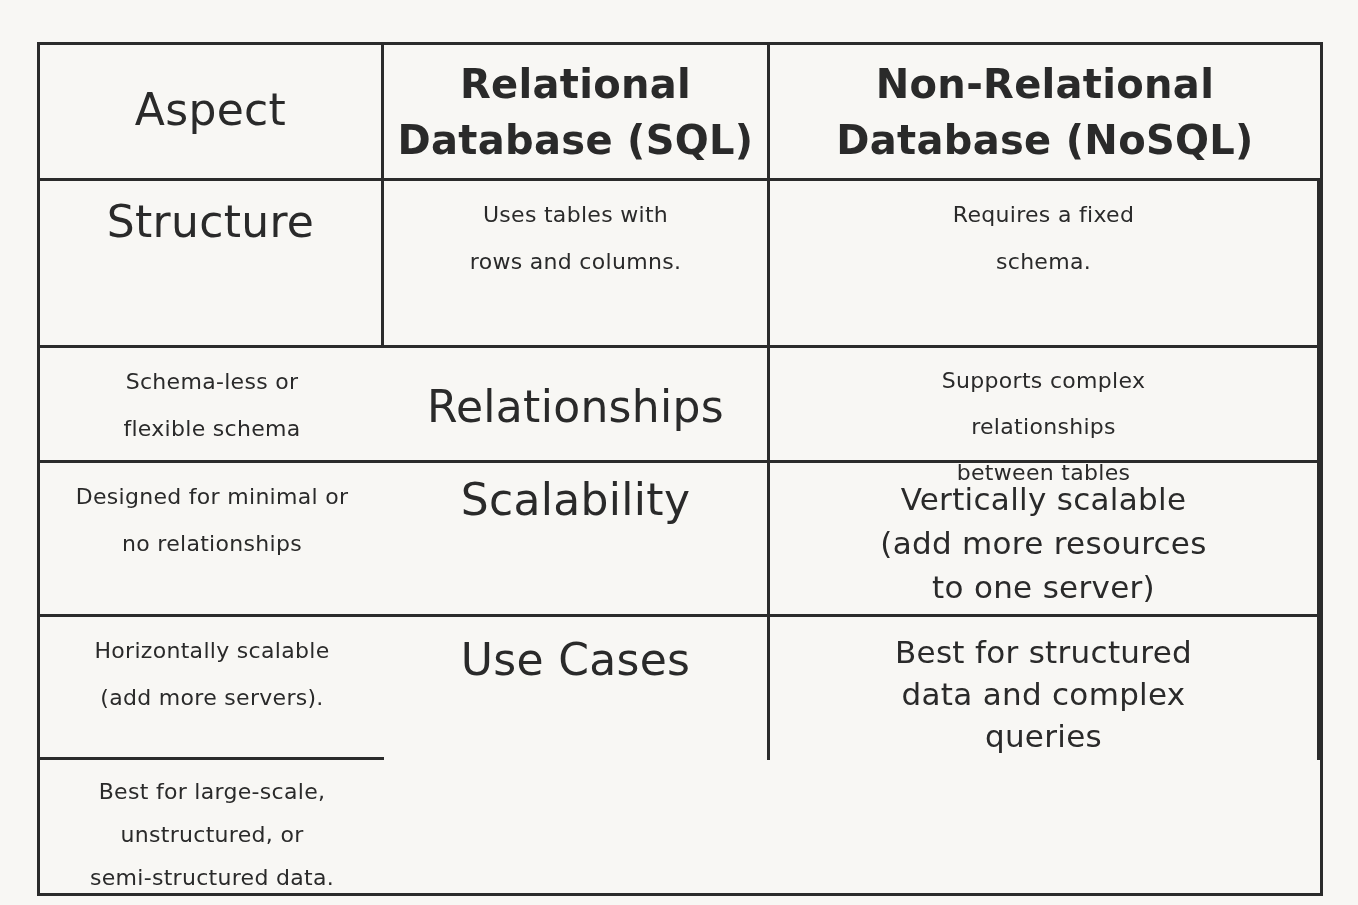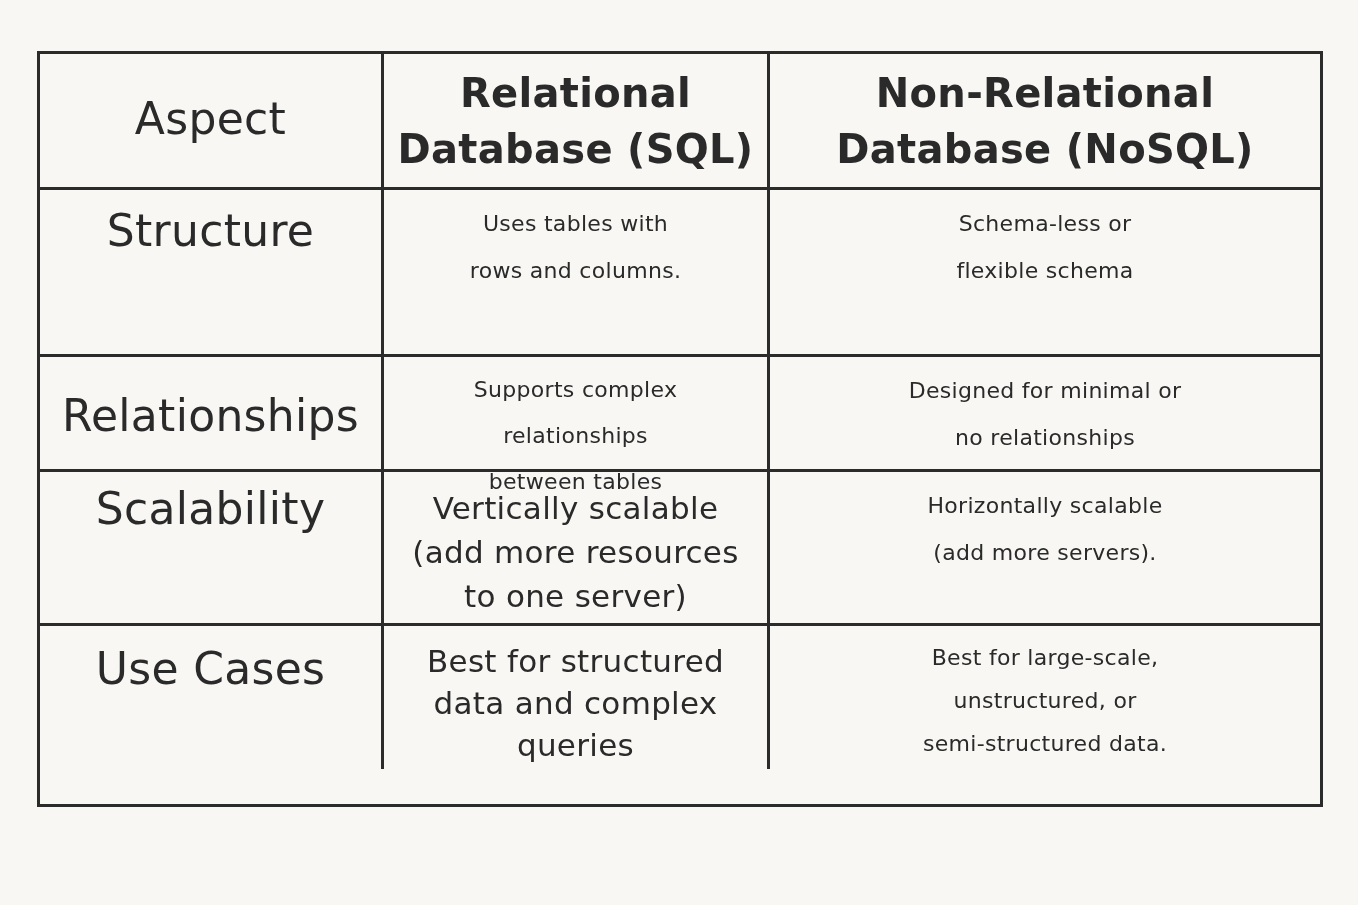--- a/index.html
+++ b/index.html
@@ -7,27 +7,26 @@
       width: 1358px; height: 905px;
       background: #f8f7f4;
       position: relative;
       overflow: hidden;
       font-family: "DejaVu Sans", sans-serif;
       color: #2a2a2a;
     }
     .tbl {
       position: absolute;
       left: 37px; top: 42px;
-      width: 1286px; height: 756px;
+      width: 1286px; height: 854px;
       border: 3px solid #2b2b2b;
       box-sizing: border-box;
       display: grid;
       grid-template-columns: 344px 386px 1fr;
       grid-template-rows: 136px 167px 115px 154px 143px 1fr;
-      margin-top: 9px;
     }
     .cell {
       border-right: 3px solid #2b2b2b;
       border-bottom: 3px solid #2b2b2b;
       box-sizing: border-box;
       display: flex;
       justify-content: center;
       text-align: center;
       padding: 4px 6px;
       white-space: pre-line;
@@ -48,20 +47,22 @@
   <div class="cell aspect hdr">Aspect</div>
   <div class="cell head">Relational
 Database (SQL)</div>
   <div class="cell head lastcol">Non-Relational
 Database (NoSQL)</div>
 
   <div class="cell aspect">Structure</div>
   <div class="cell val">Uses tables with
 rows and columns.</div>
 
+  <div class="cell val">Requires a fixed
+schema.</div>
   <div class="cell val lastcol">Schema-less or
 flexible schema</div>
 
   <div class="cell aspect" style="padding-top:34px">Relationships</div>
   <div class="cell val" style="line-height:46px">Supports complex
 relationships
 between tables</div>
   <div class="cell val lastcol">Designed for minimal or
 no relationships</div>
 

